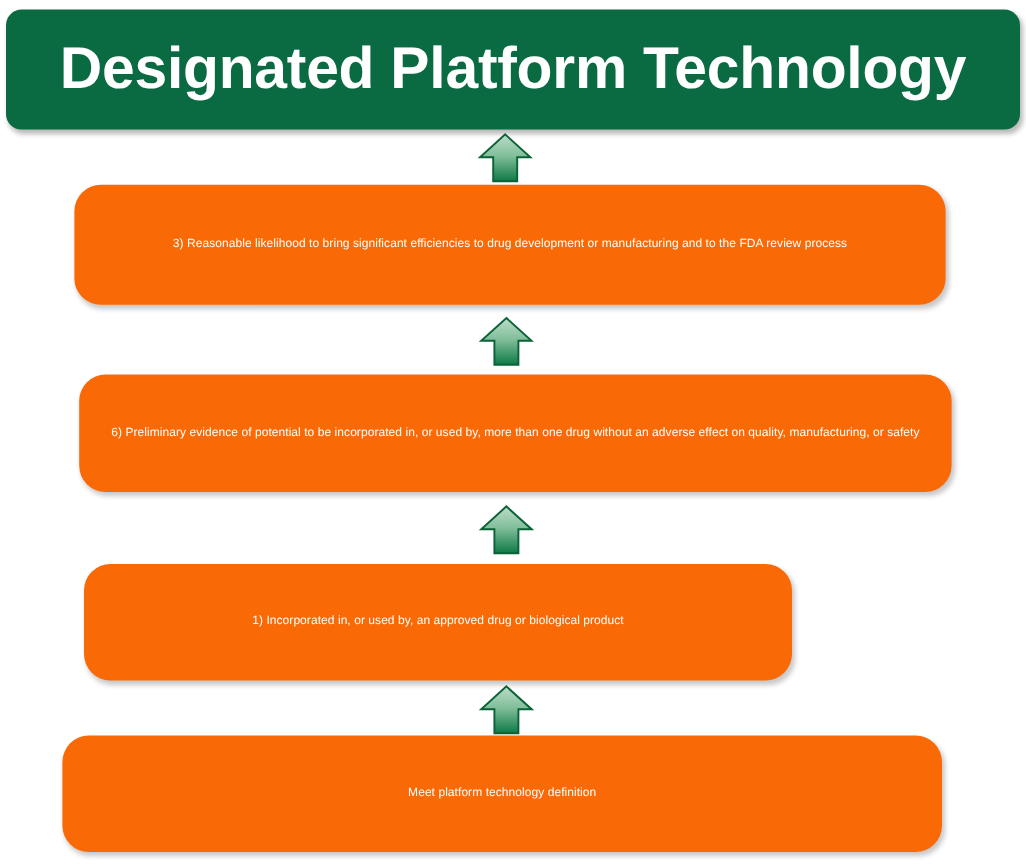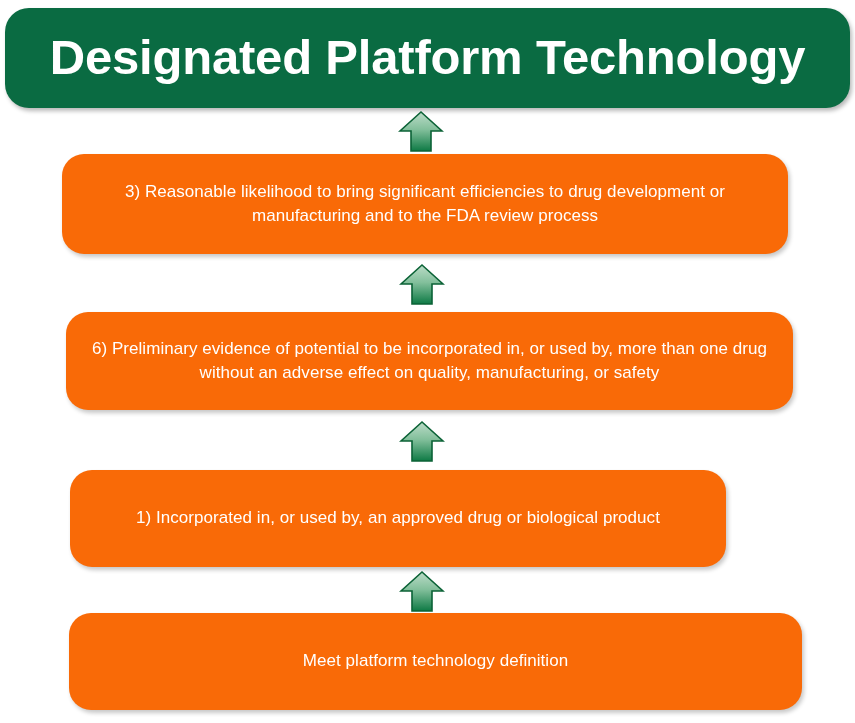--- a/index.html
+++ b/index.html
@@ -25,21 +25,21 @@
   }
 
   
   .banner {
     position: absolute;
     left: 5px;
     top: 8px;
     width: 845px;
     height: 100px;
     background: #0a6b42;
-    border-radius: 24px;
+    border-radius: 13px;
     box-shadow: 2px 3px 4px rgba(0,0,0,0.28);
     display: flex;
     align-items: center;
     justify-content: center;
     box-sizing: border-box;
   }
   .banner-title {
     color: #ffffff;
     font-size: 49px;
     font-weight: 700;
@@ -56,31 +56,31 @@
     border-radius: 22px;
     box-shadow: 2px 3px 4px rgba(0,0,0,0.22);
     display: flex;
     align-items: center;
     justify-content: center;
     box-sizing: border-box;
     padding: 6px 18px;
   }
   .step-text {
     color: #ffffff;
-    font-size: 17px;
+    font-size: 10px;
     font-weight: 400;
     line-height: 1.42;
     text-align: center;
     letter-spacing: 0.05px;
   }
 
   .box-3 { left: 62px;  top: 154px; width: 726px; height: 100px; }
   .box-2 { left: 66px;  top: 312px; width: 727px; height:  98px; }
-  .box-1 { left: 70px;  top: 470px; width: 656px; height:  97px; }
-  .box-0 { left: 69px;  top: 613px; width: 733px; height:  97px; }
+  .box-1 { left: 70px;  top: 470px; width: 590px; height:  97px; }
+  .box-0 { left: 52px;  top: 613px; width: 733px; height:  97px; }
 
   
   .arrow {
     position: absolute;
     width: 46px;
     height: 43px;
   }
   .arrow svg { display: block; width: 46px; height: 43px; }
 
   .arrow-3 { left: 398px; top: 110px; }

